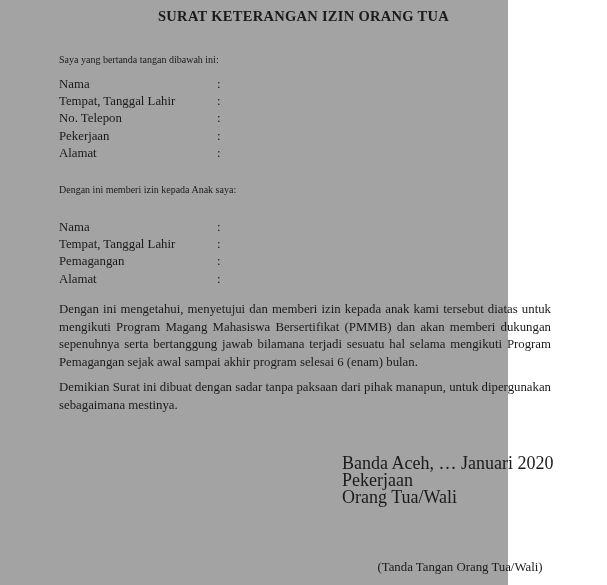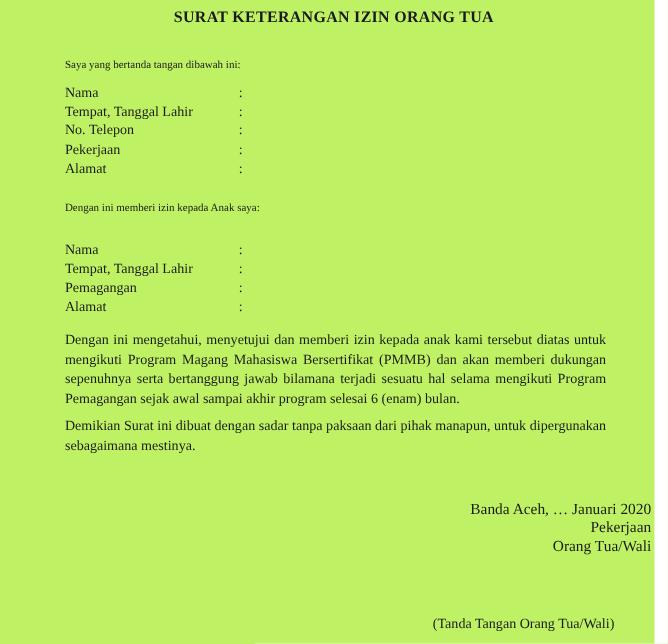--- a/index.html
+++ b/index.html
@@ -14,23 +14,23 @@
     overflow: hidden;
     font-family: "Liberation Serif", "DejaVu Serif", serif;
     color: #1a1a1a;
     -webkit-font-smoothing: antialiased;
   }
 
   .page {
     position: absolute;
     left: 0;
     top: 0;
-    width: 595px;
+    width: 508px;
     height: 585px;
-    background: #bef264;
+    background: #a3a3a3;
   }
 
   .doc-title {
     position: absolute;
     left: 0;
     top: 8px;
     width: 607px;
     text-align: center;
     font-size: 14.5px;
     font-weight: bold;
@@ -67,28 +67,28 @@
     font-size: 12.8px;
     line-height: 17.6px;
     text-align: justify;
     text-justify: inter-word;
   }
 
   .sign-block {
     position: absolute;
     left: 342px;
     width: 250px;
-    text-align: right;
-    font-size: 14px;
+    text-align: left;
+    font-size: 18px;
     line-height: 17.2px;
   }
 
   .footer-line {
     position: absolute;
-    left: 351px;
+    left: 335px;
     width: 250px;
     text-align: center;
     font-size: 12.8px;
     line-height: 17.2px;
   }
 </style>
 </head>
 <body>
 
 <div class="page">

